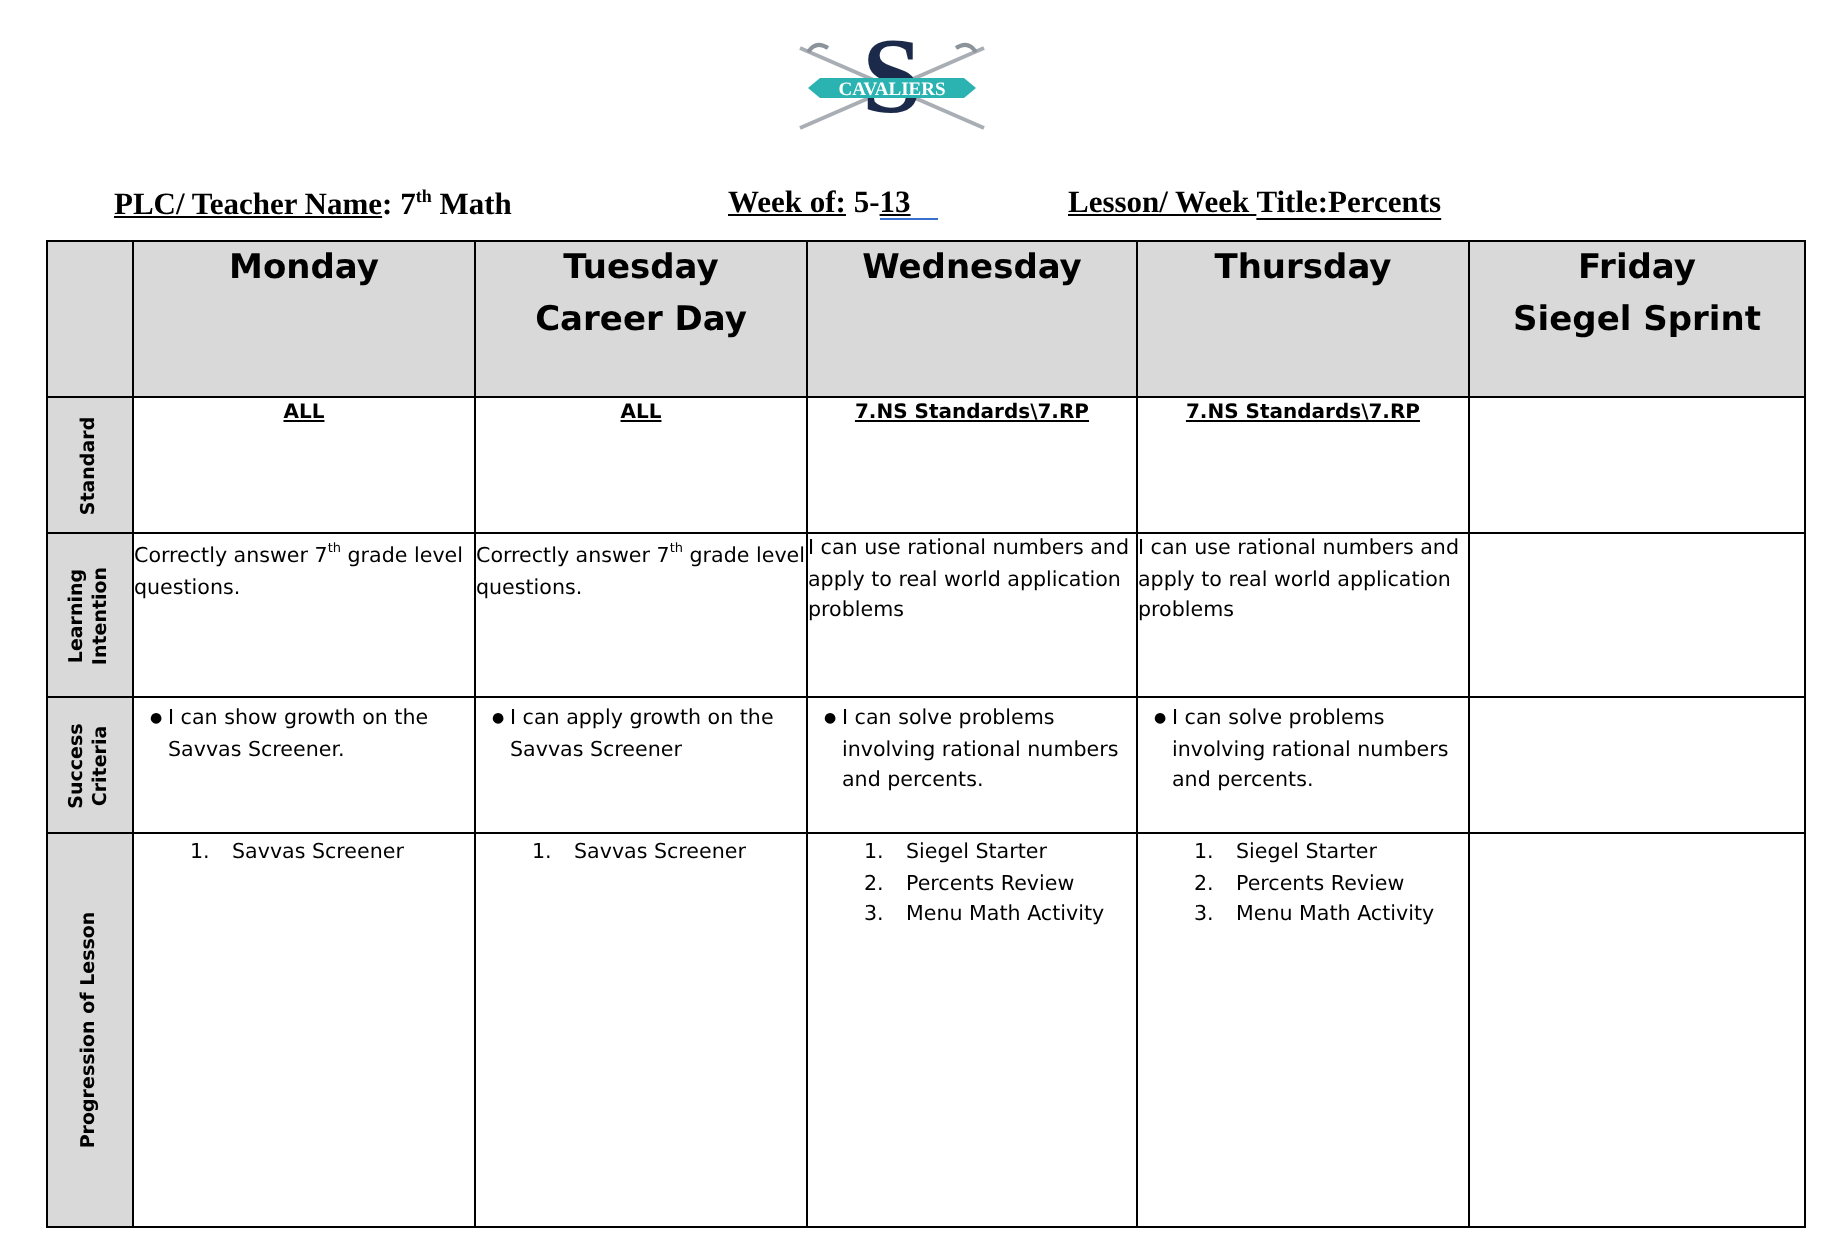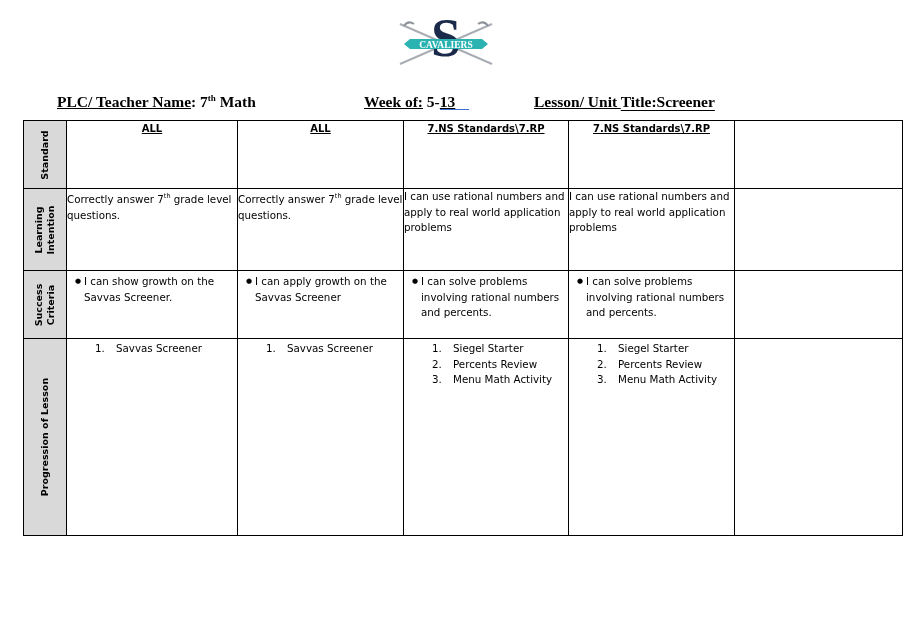--- a/index.html
+++ b/index.html
@@ -41,33 +41,53 @@
   </svg>
 </div>
 
 <div class="hdr" style="left:57px;">
   <span class="u">PLC/ Teacher Name</span><span>:</span><span><span> 7</span><sup>th</sup><span> Math</span></span>
 </div>
 <div class="hdr" style="left:364px;">
   <span class="u">Week of:</span><span><span> 5-</span><span class="blue-ul" style="padding-right:14px;"><span class="u">13</span></span></span>
 </div>
 <div class="hdr" style="left:534px;">
-  <span class="u">Lesson/ Unit </span><span class="u squiggle">Title:Screener</span>
+  <span class="u">Lesson/ Week </span><span class="u squiggle">Title:Percents</span>
 </div>
 
 <table class="plan">
   <colgroup>
     <col style="width:43px">
       <col style="width:171px">
       <col style="width:166px">
       <col style="width:165px">
       <col style="width:166px">
       <col style="width:168px">
   </colgroup>
   <tbody>
+      <tr>
+    <th class="corner"></th>
+    <th class="day">
+          <div>Monday</div>
+        </th>
+    <th class="day">
+          <div>Tuesday</div>
+          <div>Career Day</div>
+        </th>
+    <th class="day">
+          <div>Wednesday</div>
+        </th>
+    <th class="day">
+          <div>Thursday</div>
+        </th>
+    <th class="day">
+          <div>Friday</div>
+          <div>Siegel Sprint</div>
+        </th>
+  </tr>
 
   <tr style="height:68px">
     <td class="rowlabel">
           <div class="rl">Standard</div>
         </td>
     <td class="cell std">ALL</td>
     <td class="cell std">ALL</td>
     <td class="cell std">7.NS Standards\7.RP</td>
     <td class="cell std">7.NS Standards\7.RP</td>
     <td class="cell std"></td>

